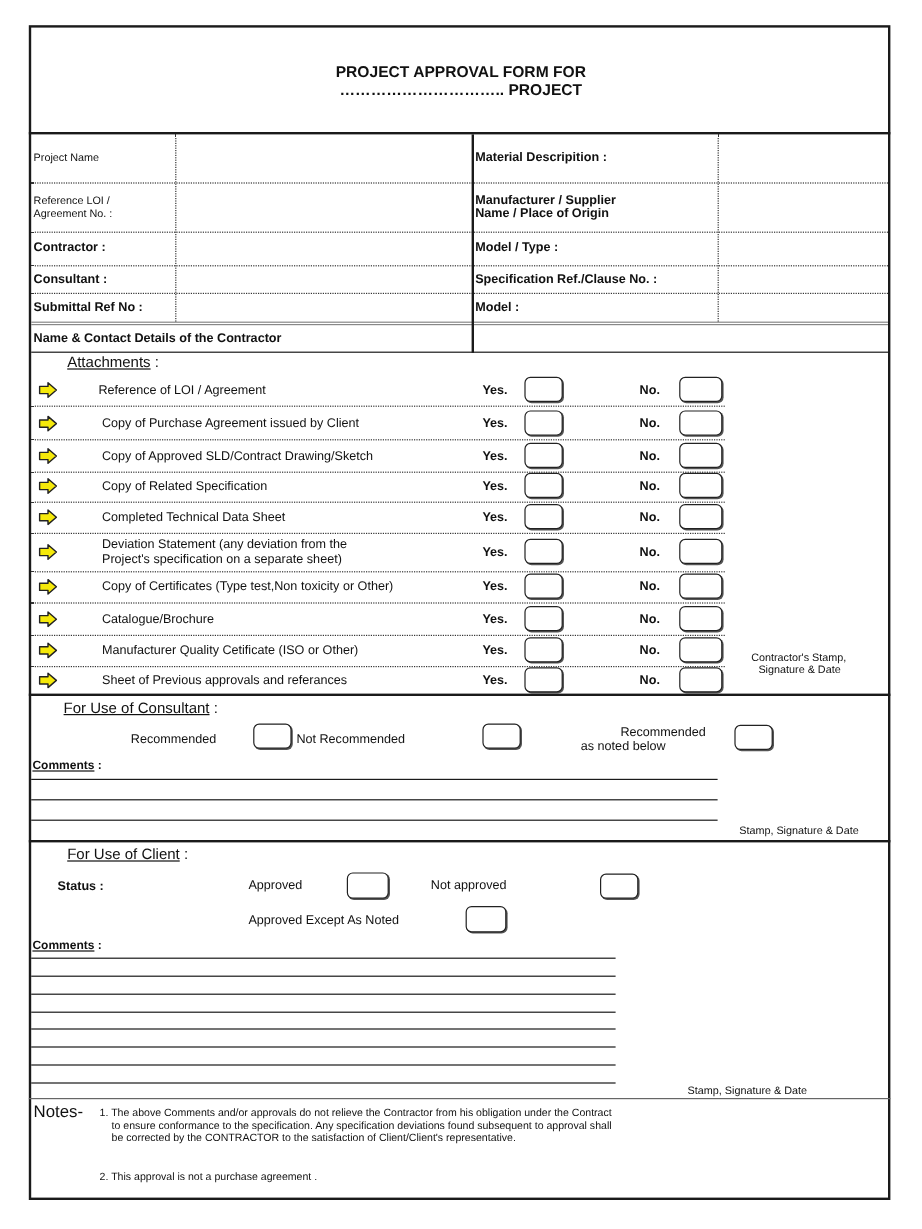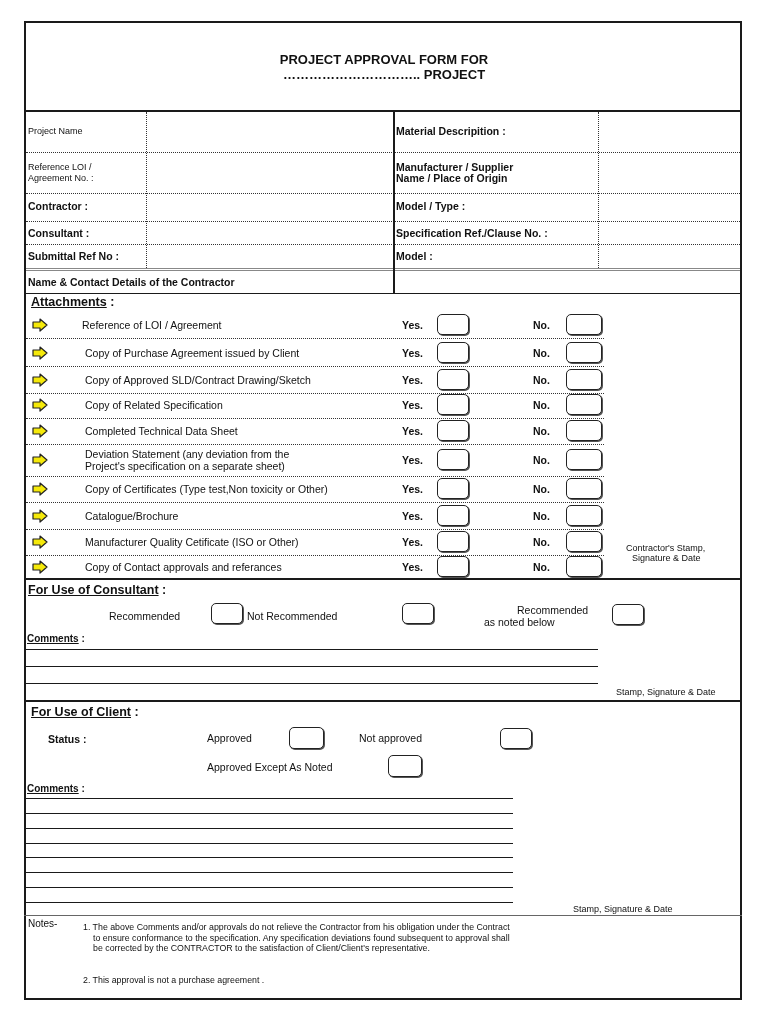--- a/index.html
+++ b/index.html
@@ -13,21 +13,21 @@
   .dotted { border-top: 1px dotted #333; }
   .vline { position: absolute; width: 0; }
   .vsolid { border-left: 2px solid #1a1a1a; }
   .vdotted { border-left: 1px dotted #333; }
   .lbl { position: absolute; font-size: 10px; line-height: 11px; }
   .lblb { position: absolute; font-size: 10.5px; font-weight: bold; line-height: 11px; }
   .att { position: absolute; font-size: 10.5px; line-height: 12px; }
   .yn { position: absolute; font-size: 10.5px; font-weight: bold; }
   .box { position: absolute; width: 32px; height: 21px; border: 1.5px solid #222; border-radius: 5px; box-sizing: border-box; box-shadow: 1px 1px 0 #555; background: #fff; cursor: pointer; }
   .arrow { position: absolute; width: 16px; height: 14px; }
-  .sect { position: absolute; font-size: 12.5px; font-weight: bold; }
+  .sect { position: absolute; font-size: 12.5px; font-weight: normal; margin-left: 25px; }
   .sect u { text-decoration: underline; }
   .small { position: absolute; font-size: 9px; }
 </style>
 </head>
 <body>
 
 <div class="abs frame"></div>
 
 <div class="abs title" style="top:52px;">PROJECT APPROVAL FORM FOR</div>
 <div class="abs title" style="top:67px;">………………………….. PROJECT</div>
@@ -152,21 +152,21 @@
       </svg></span>
     <div class="att" style="left: 85px; top: 536px;">Manufacturer Quality Cetificate (ISO or Other)</div>
     <div class="yn" style="left: 402px; top: 536px;">Yes.</div>
     <div class="box" style="left: 437px; top: 531px;"></div>
     <div class="yn" style="left: 533px; top: 536px;">No.</div>
     <div class="box" style="left: 566px; top: 531px; width: 36px;"></div>
     <div class="hline dotted" style="left: 26px; width: 578px; top: 555px;"></div>
     <span class="arrow" style="left: 32px; top: 560px;"><svg width="16" height="14" viewBox="0 0 16 14">
         <path d="M1 4 H8 V1 L15 7 L8 13 V10 H1 Z" fill="#f5e90a" stroke="#222" stroke-width="1.2" stroke-linejoin="round"></path>
       </svg></span>
-    <div class="att" style="left: 85px; top: 561px;">Copy of Contact approvals and referances</div>
+    <div class="att" style="left: 85px; top: 561px;">Sheet of Previous approvals and referances</div>
     <div class="yn" style="left: 402px; top: 561px;">Yes.</div>
     <div class="box" style="left: 437px; top: 556px;"></div>
     <div class="yn" style="left: 533px; top: 561px;">No.</div>
     <div class="box" style="left: 566px; top: 556px; width: 36px;"></div>
   </div>
 
 <div class="small" style="left:626px; top:543px;">Contractor's Stamp,</div>
 <div class="small" style="left:632px; top:553px;">Signature &amp; Date</div>
 
 <div class="hline solid2" style="left:24px; width:718px; top:578px;"></div>
@@ -202,17 +202,17 @@
 <div class="hline solid1" style="left:26px; width:487px; top:828px;"></div>
 <div class="hline solid1" style="left:26px; width:487px; top:843px;"></div>
 <div class="hline solid1" style="left:26px; width:487px; top:857px;"></div>
 <div class="hline solid1" style="left:26px; width:487px; top:872px;"></div>
 <div class="hline solid1" style="left:26px; width:487px; top:887px;"></div>
 <div class="hline solid1" style="left:26px; width:487px; top:902px;"></div>
 <div class="small" style="left:573px; top:904px;">Stamp, Signature &amp; Date</div>
 
 <div class="hline solid1" style="left:24px; width:718px; top:915px; border-top-color:#666;"></div>
 
-<div class="small" style="left:28px; top:918px; font-size:10px;">Notes-</div>
+<div class="small" style="left:28px; top:918px; font-size:14px;">Notes-</div>
 <div class="small" style="left:83px; top:922px; font-size:8.8px;">1. The above Comments and/or approvals do not relieve the Contractor from his obligation under the Contract</div>
 <div class="small" style="left:93px; top:933px; font-size:8.8px;">to ensure conformance to the specification. Any specification deviations found subsequent to approval shall</div>
 <div class="small" style="left:93px; top:943px; font-size:8.8px;">be corrected by the CONTRACTOR to the satisfaction of  Client/Client's representative.</div>
 <div class="small" style="left:83px; top:975px; font-size:8.8px;">2. This approval is not a purchase agreement .</div>
 
 </body></html>

